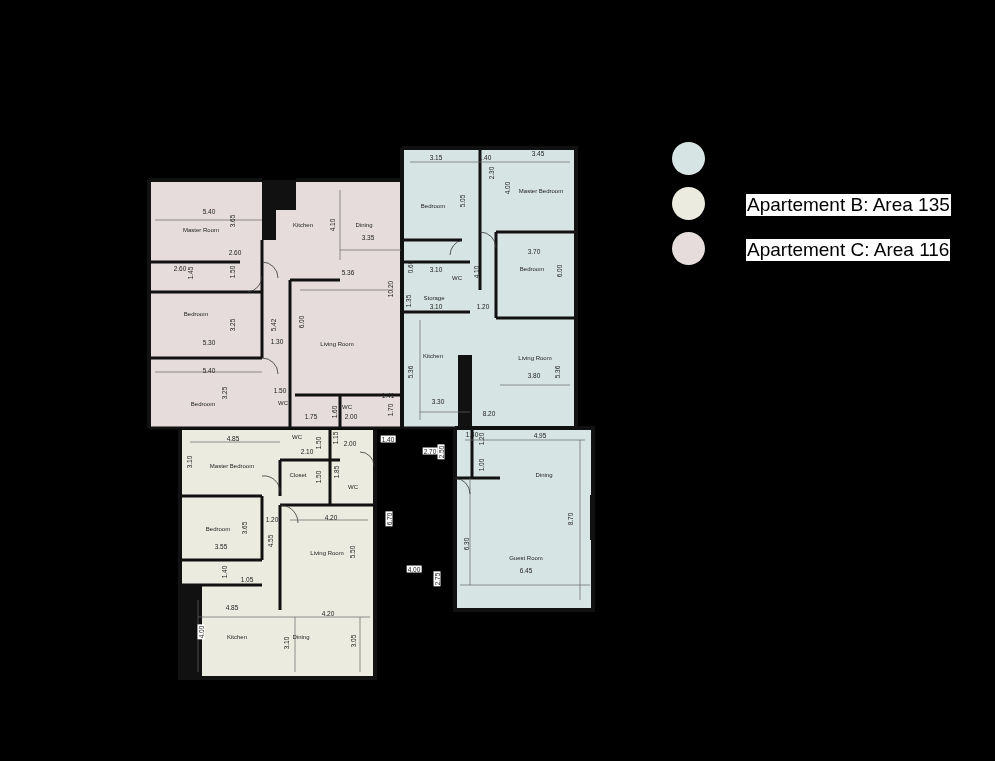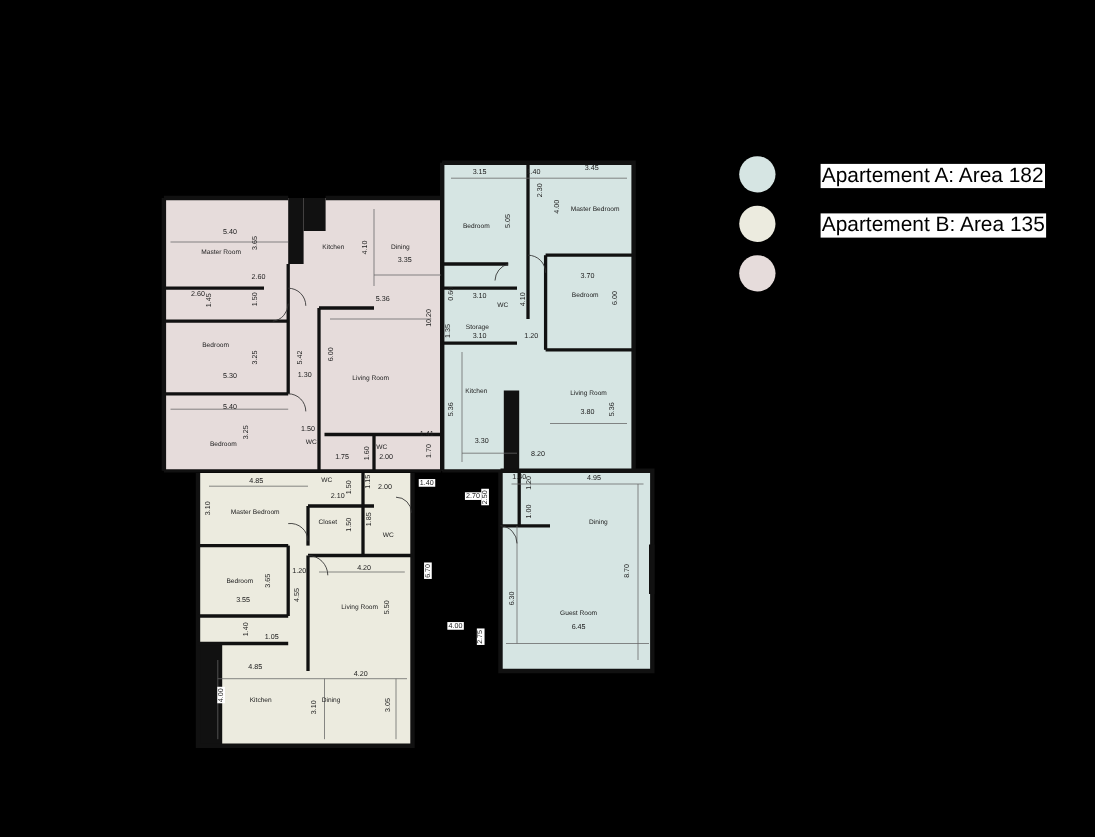--- a/index.html
+++ b/index.html
@@ -229,22 +229,22 @@
   <span class="dim boxed" style="left:430px;top:451px">2.70</span>
   <span class="dim v boxed" style="left:441px;top:452px">2.50</span>
   <span class="dim v boxed" style="left:389px;top:519px">6.70</span>
   <span class="dim boxed" style="left:414px;top:569px">4.00</span>
   <span class="dim v boxed" style="left:437px;top:579px">2.75</span>
 </div>
 
 <div class="legend">
   <div class="legend-item" style="top:2px">
     <div class="legend-dot" style="background:#d6e5e3"></div>
-    <span class="legend-text">Apartement A: Area 182</span>
   </div>
   <div class="legend-item" style="top:47px">
     <div class="legend-dot" style="background:#ecebdf"></div>
     <span class="legend-text">Apartement B: Area 135</span>
   </div>
   <div class="legend-item" style="top:92px">
     <div class="legend-dot" style="background:#e6dcdb"></div>
+    <span class="legend-text">Apartement C: Area 116</span>
   </div>
 </div>
 
 </body></html>

